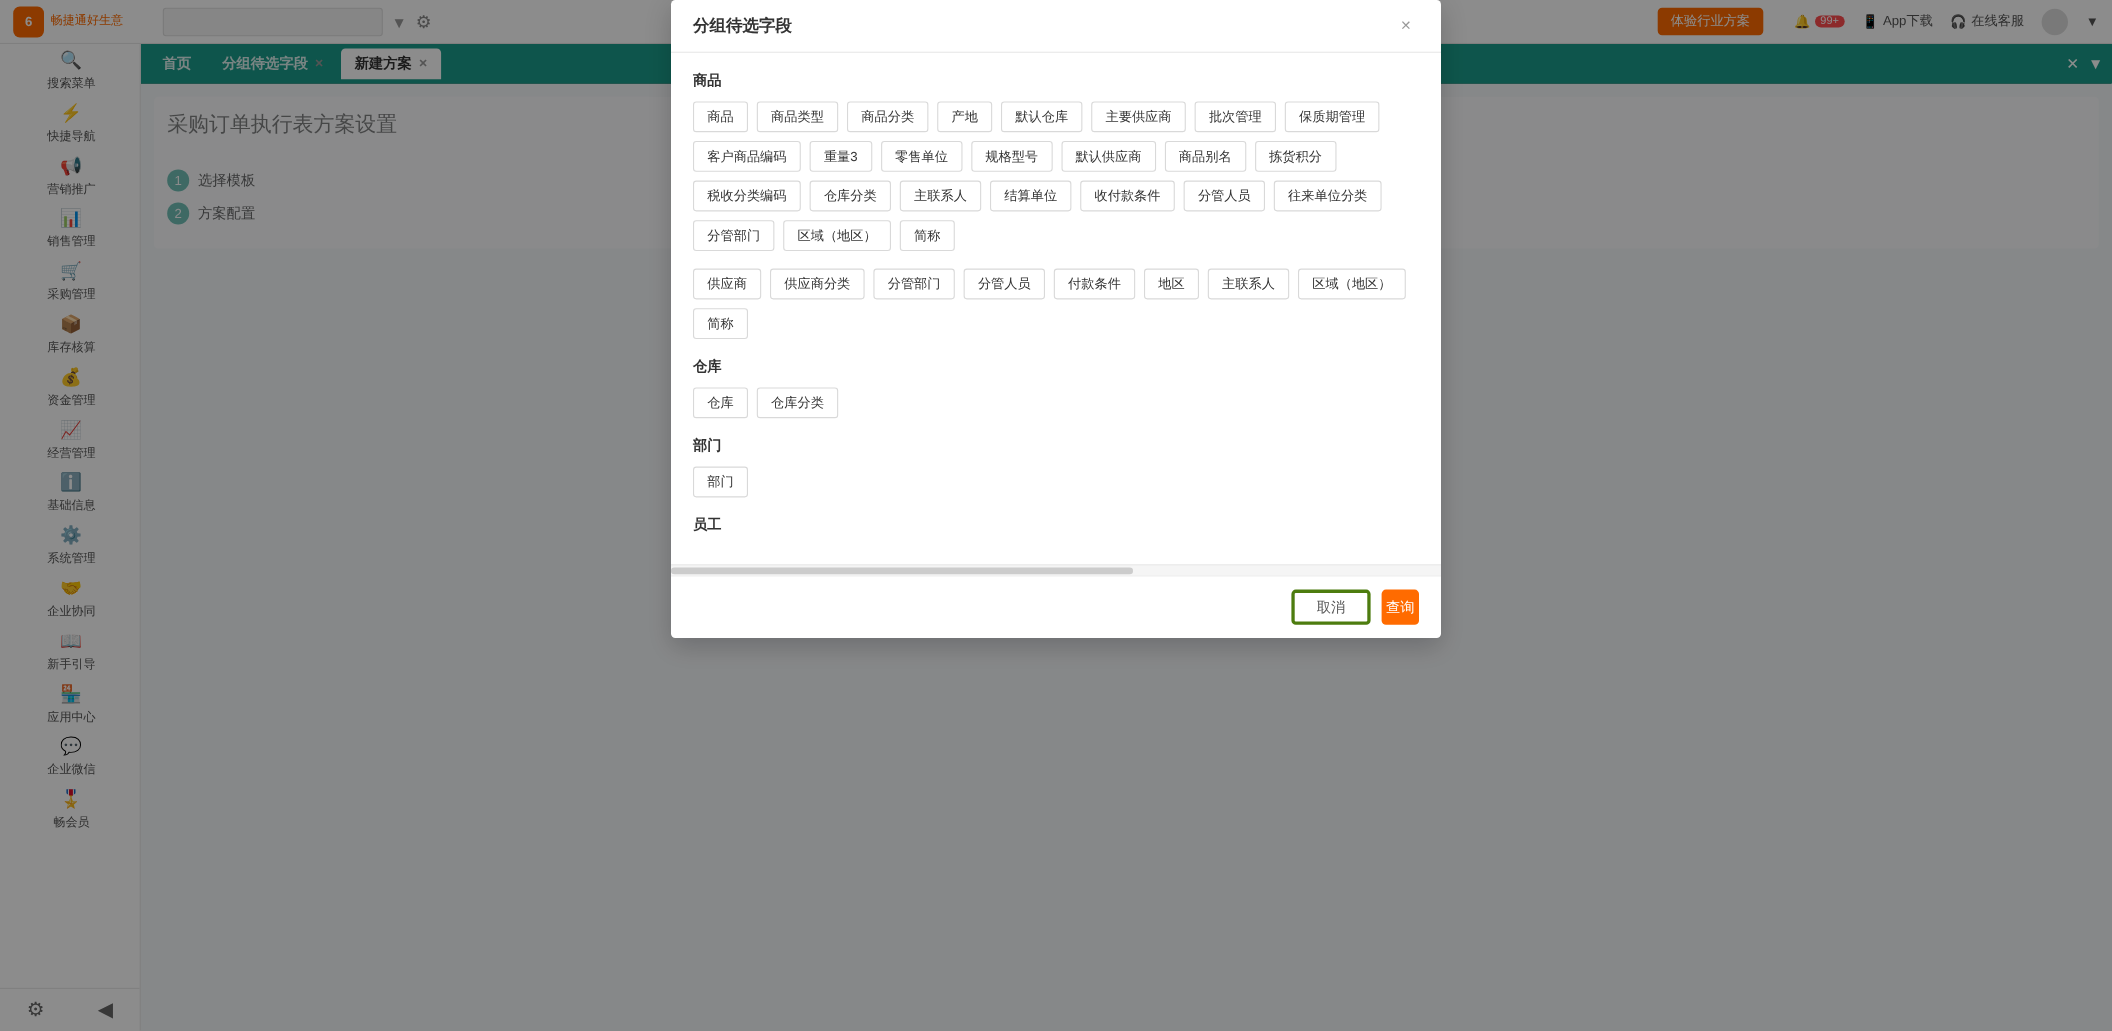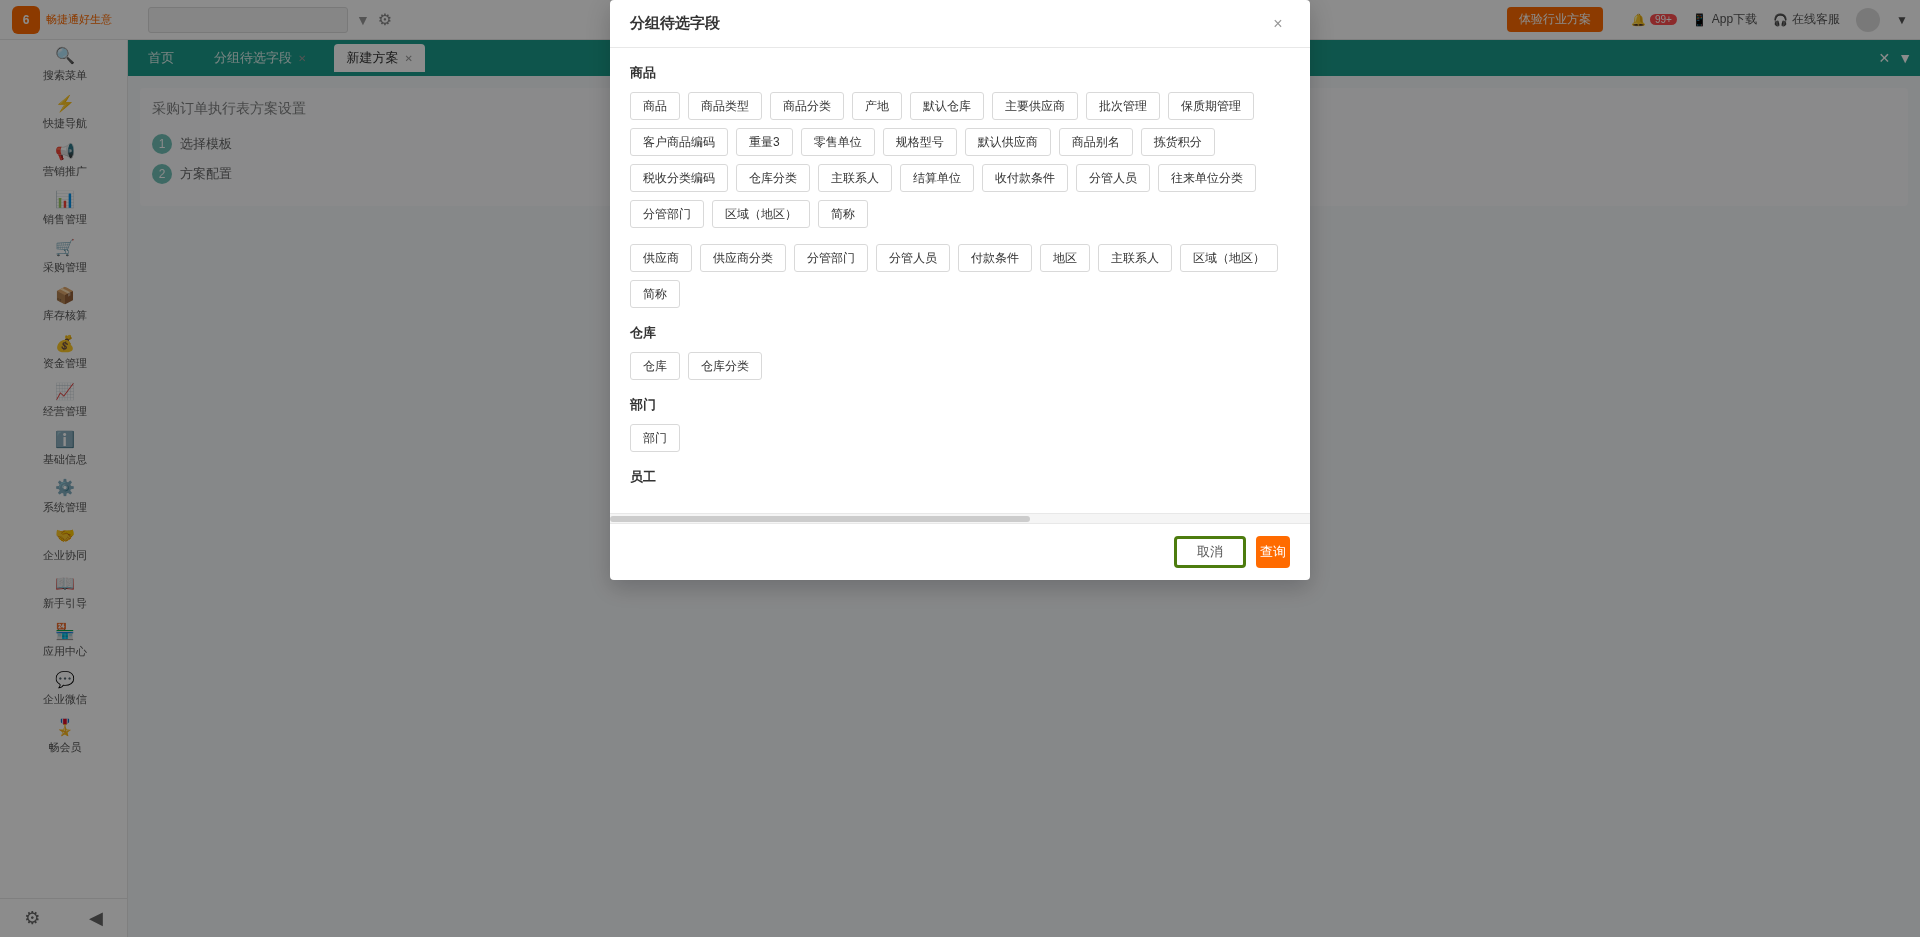--- a/index.html
+++ b/index.html
@@ -127,21 +127,21 @@
       padding: 12px;
     }
 
     
     .bg-content {
       background: white;
       border-radius: 4px;
       padding: 12px;
       opacity: 0.6;
     }
-    .page-title { font-size: 14px; color: #333; margin-bottom: 16px; }
+    .page-title { font-size: 19px; color: #333; margin-bottom: 28px; }
     .section-step {
       display: flex; align-items: center; gap: 8px;
       margin-bottom: 10px;
     }
     .step-num {
       width: 20px; height: 20px;
       background: #1a9c8a; color: white;
       border-radius: 50%; display: flex; align-items: center; justify-content: center;
       font-size: 12px;
     }
@@ -337,21 +337,21 @@
     <span style="font-size:11px;">畅会员</span>
       </div>
     </div>
   <div class="sidebar-bottom">
     <span class="sidebar-bottom-btn">⚙</span>
     <span class="sidebar-bottom-btn">◀</span>
   </div>
 </div>
 
 <div class="tab-bar">
-  <div id="tabs-container" style="display:flex; gap:16px;">
+  <div id="tabs-container" style="display:flex; gap:4px;font-weight:bold;">
       <div class="tab-item">
         <span>首页</span>
       </div>
       <div class="tab-item">
         <span>分组待选字段</span>
         <span class="tab-close">✕</span>
       </div>
       <div class="tab-item active">
         <span>新建方案</span>
         <span class="tab-close">✕</span>

